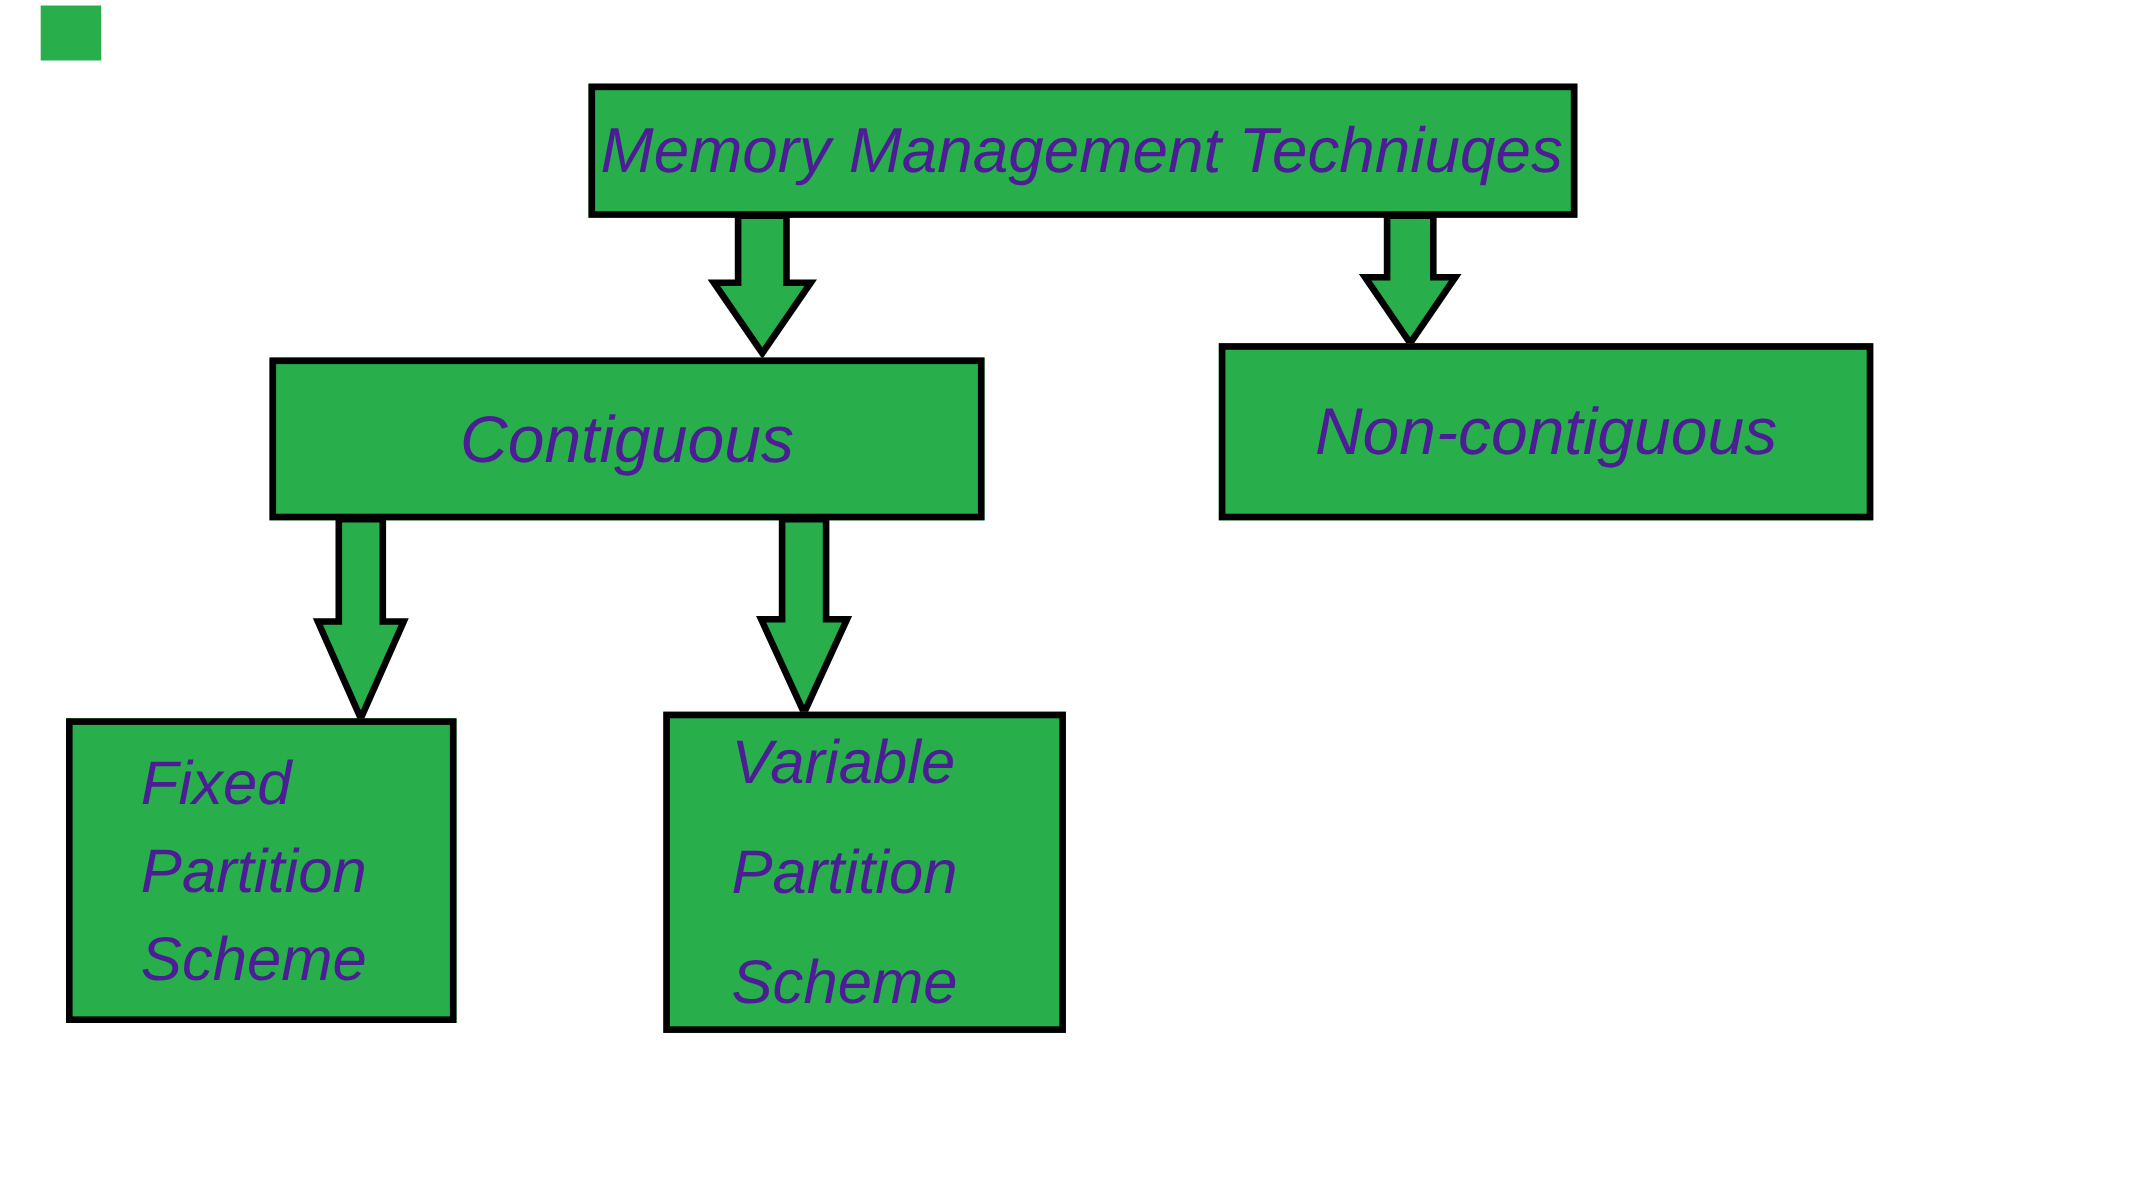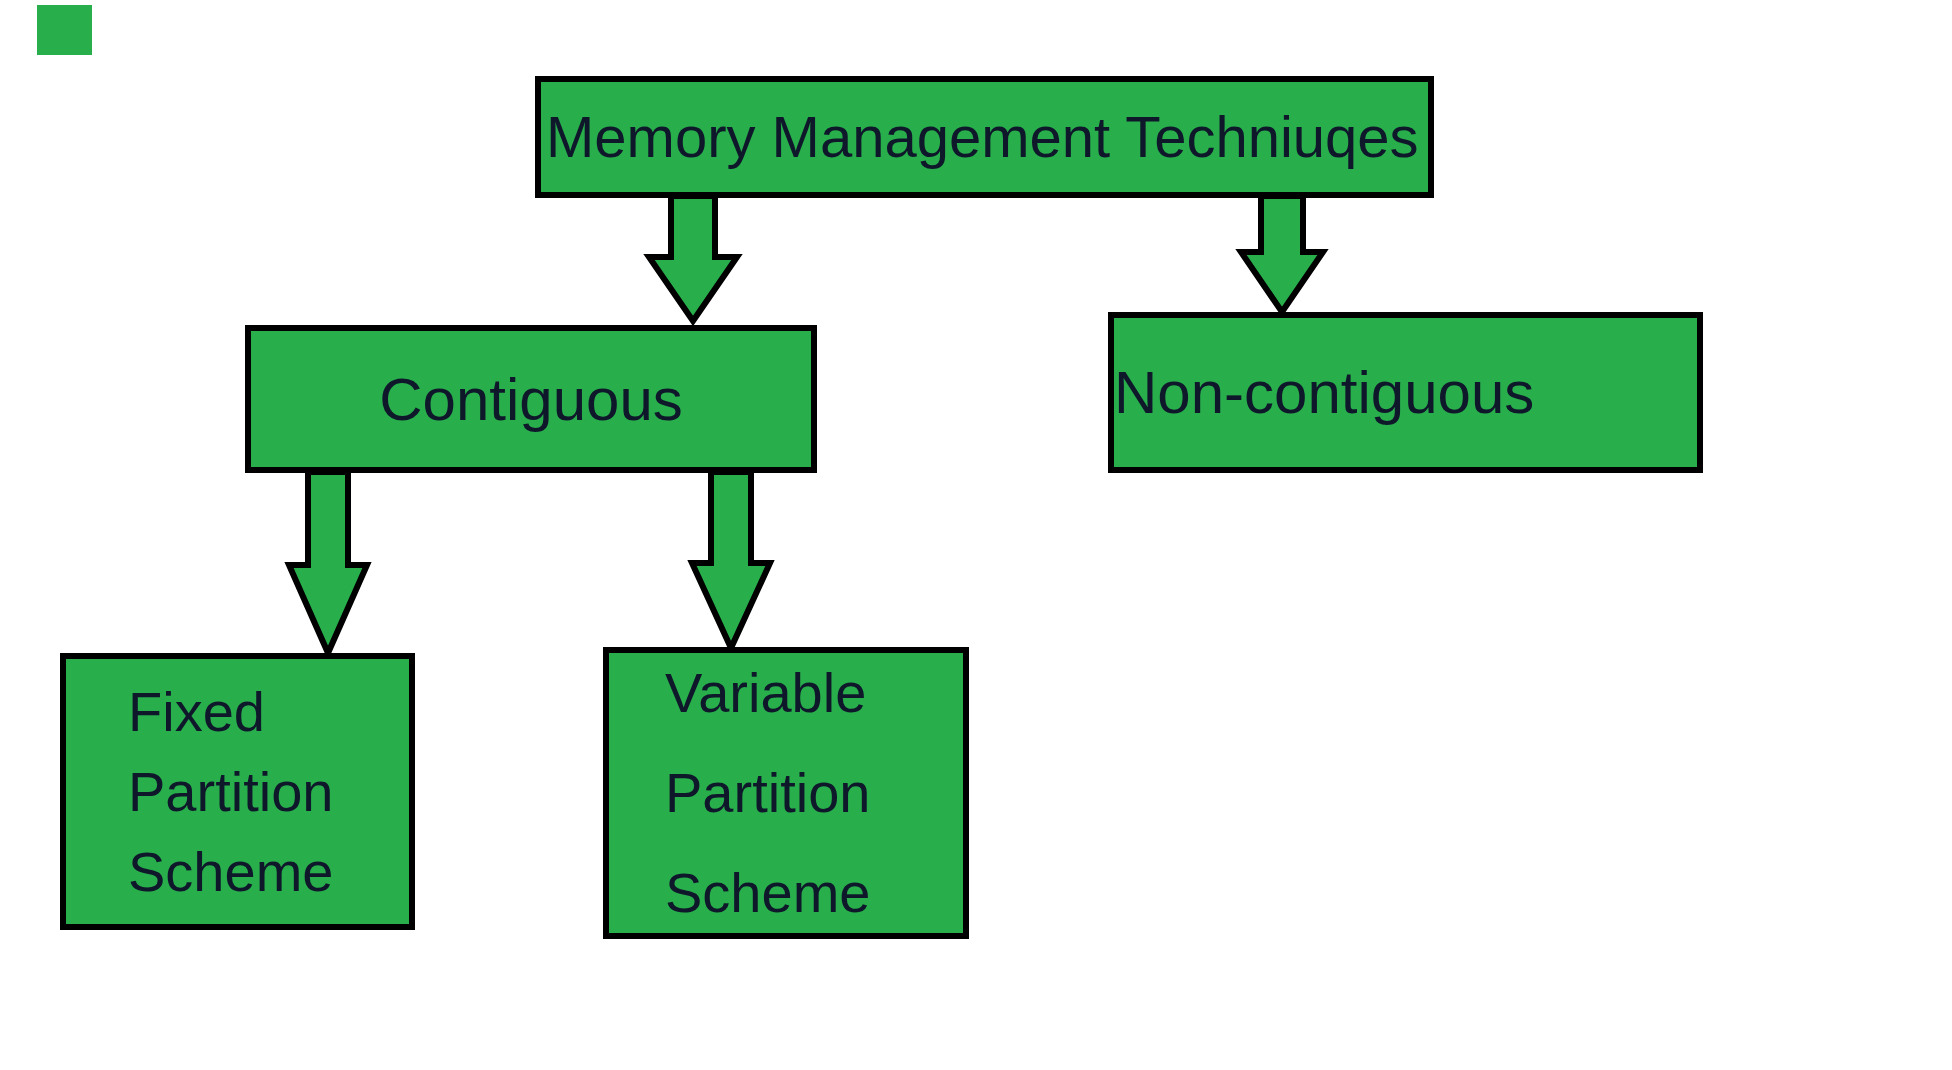--- a/index.html
+++ b/index.html
@@ -9,42 +9,43 @@
     height: 1070px;
     background: #ffffff;
     overflow: hidden;
     font-family: "Liberation Sans", sans-serif;
   }
   .node {
     position: absolute;
     box-sizing: border-box;
     background: #28af4c;
     border: 6px solid #000000;
-    color: #0f172a;
+    color: #4c1d95;
+    font-style: italic;
   }
   .stray {
     position: absolute;
     background: #28af4c;
   }
   #node-root {
     left: 535px; top: 76px; width: 899px; height: 122px;
     font-size: 58px; line-height: 110px;
     padding-left: 5px;
     white-space: nowrap;
     overflow: hidden;
   }
   #node-contiguous {
-    left: 245px; top: 325px; width: 572px; height: 148px;
+    left: 245px; top: 325px; width: 650px; height: 148px;
     font-size: 60px;
     display: flex; align-items: center; justify-content: center;
   }
   #node-non-contiguous {
     left: 1108px; top: 312px; width: 595px; height: 161px;
     font-size: 60px;
-    display: flex; align-items: center; justify-content: flex-start;
+    display: flex; align-items: center; justify-content: center;
   }
   #node-fixed {
     left: 60px; top: 653px; width: 355px; height: 277px;
     font-size: 56px; line-height: 80px;
     display: flex; flex-direction: column; justify-content: center;
     padding-left: 62px;
   }
   #node-variable {
     left: 603px; top: 647px; width: 366px; height: 292px;
     font-size: 56px; line-height: 80px;

